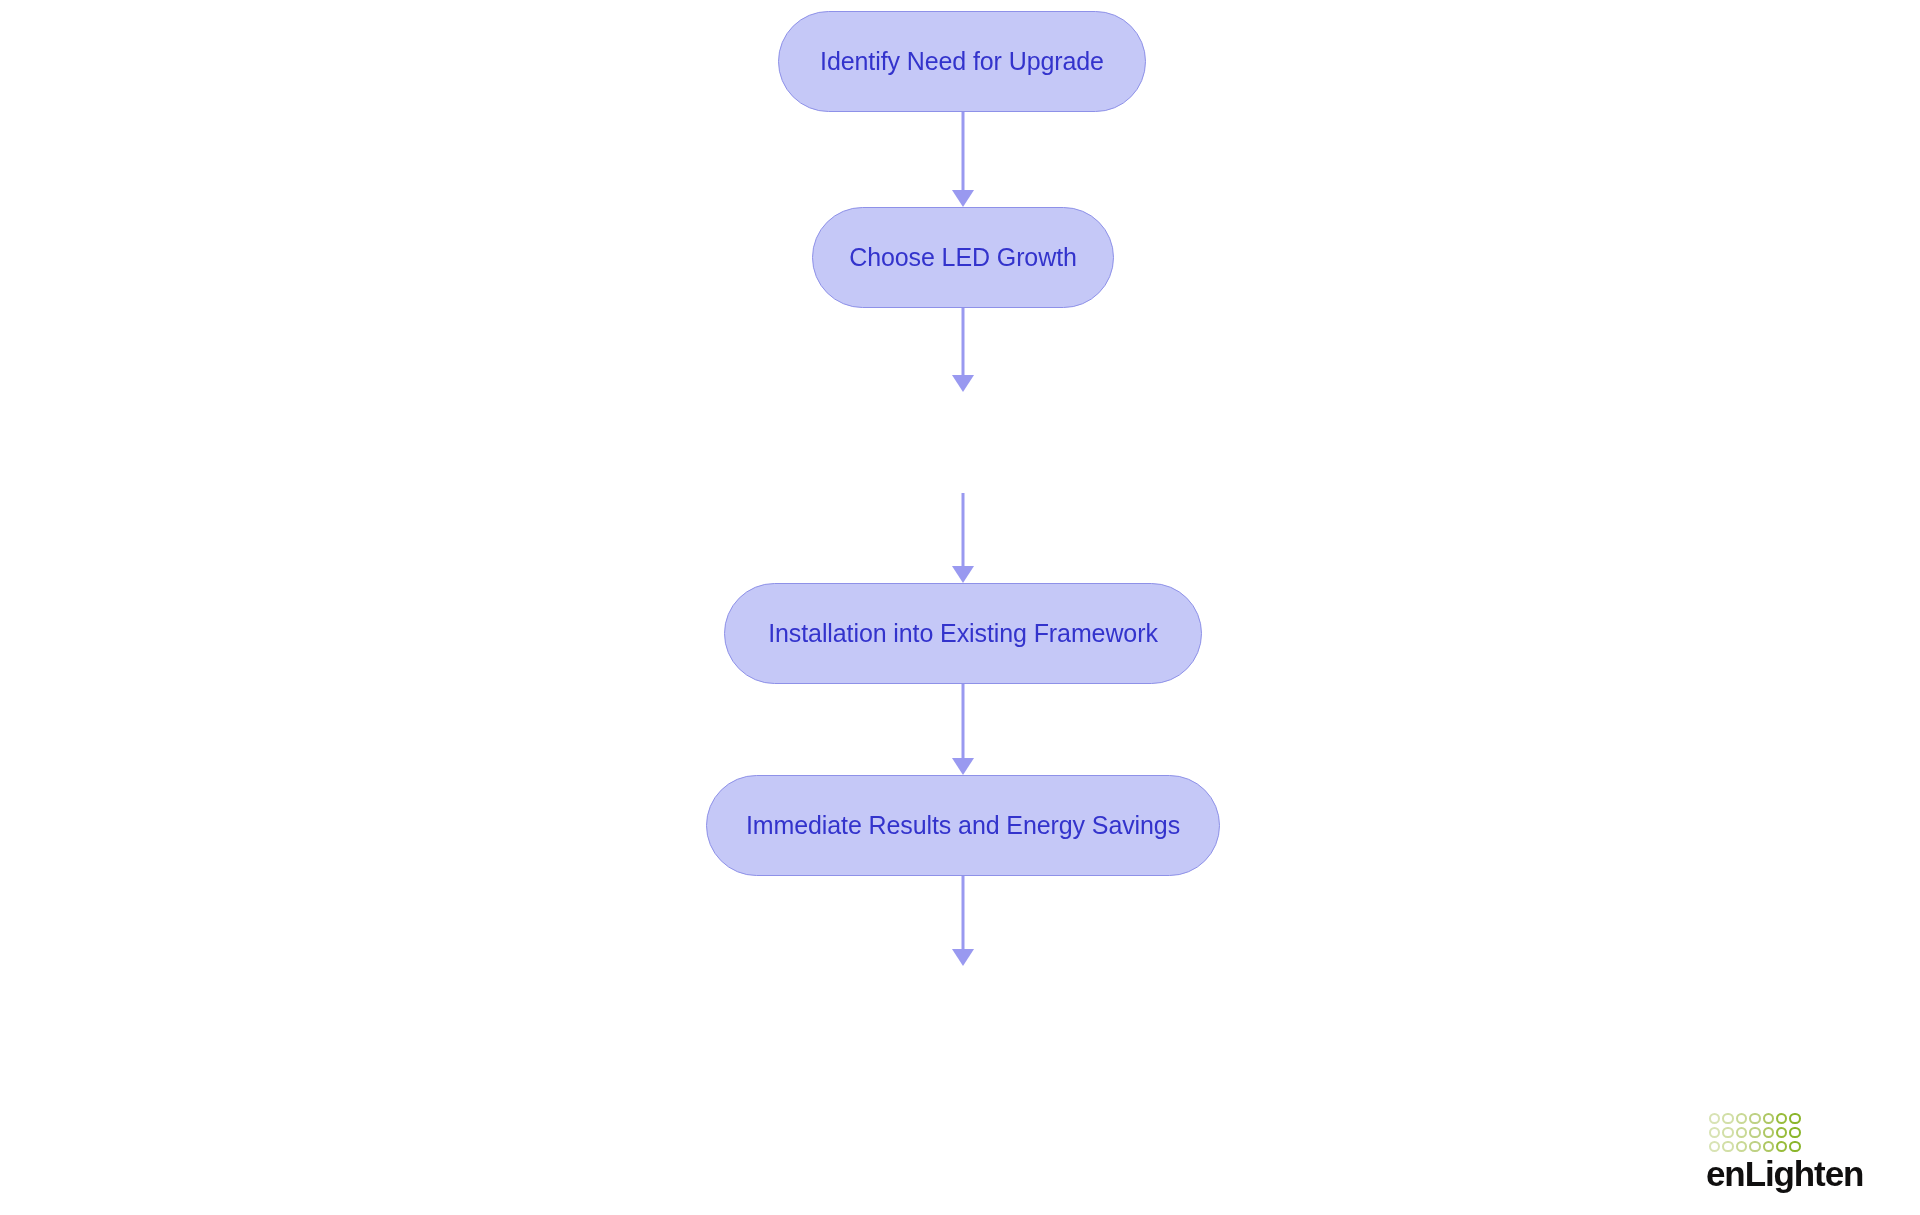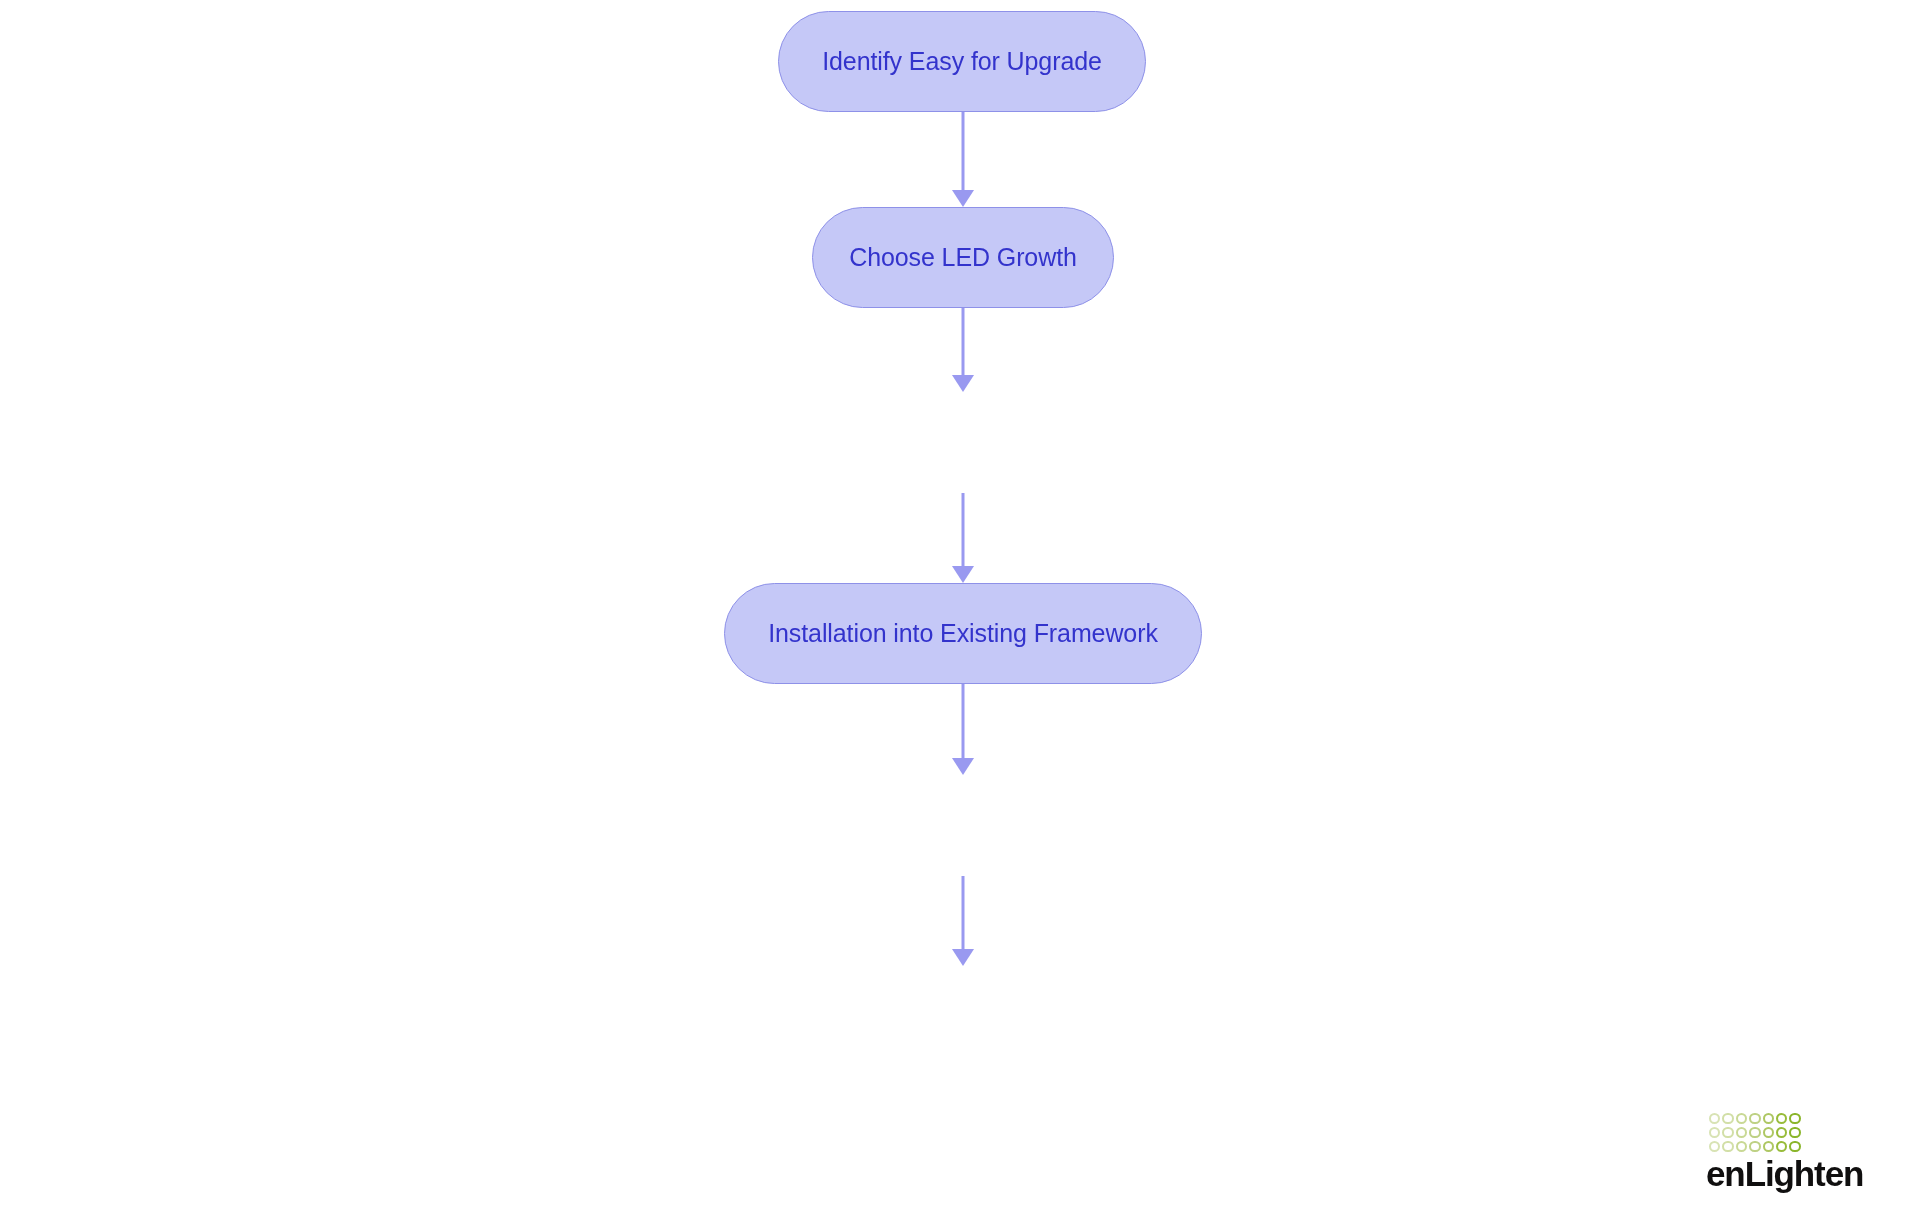--- a/index.html
+++ b/index.html
@@ -121,27 +121,30 @@
     </div>
     <div class="connector" style="left: 948px; top: 684px; width: 30px; height: 91px;">
       <div class="connector-line" style="height: 75px;"></div>
       <div class="connector-head"></div>
     </div>
     <div class="connector" style="left: 948px; top: 876px; width: 30px; height: 90px;">
       <div class="connector-line" style="height: 74px;"></div>
       <div class="connector-head"></div>
     </div>
     <div class="flow-node" style="left: 778px; top: 11px; width: 368px; height: 101px;">
-      <span>Identify Easy for Upgrade</span>
+      <span>Identify Need for Upgrade</span>
     </div>
     <div class="flow-node" style="left: 812px; top: 207px; width: 302px; height: 101px;">
       <span>Choose LED Growth</span>
     </div>
     <div class="flow-node" style="left: 724px; top: 583px; width: 478px; height: 101px;">
       <span>Installation into Existing Framework</span>
+    </div>
+    <div class="flow-node" style="left: 706px; top: 775px; width: 514px; height: 101px;">
+      <span>Immediate Results and Energy Savings</span>
     </div>
   </div>
 
 <div id="brand-logo">
   <div class="logo-dot-grid">
       <div class="logo-dot" style="border-color: rgb(216, 227, 180);"></div>
       <div class="logo-dot" style="border-color: rgb(210, 223, 167);"></div>
       <div class="logo-dot" style="border-color: rgb(201, 217, 149);"></div>
       <div class="logo-dot" style="border-color: rgb(190, 209, 132);"></div>
       <div class="logo-dot" style="border-color: rgb(174, 199, 99);"></div>

